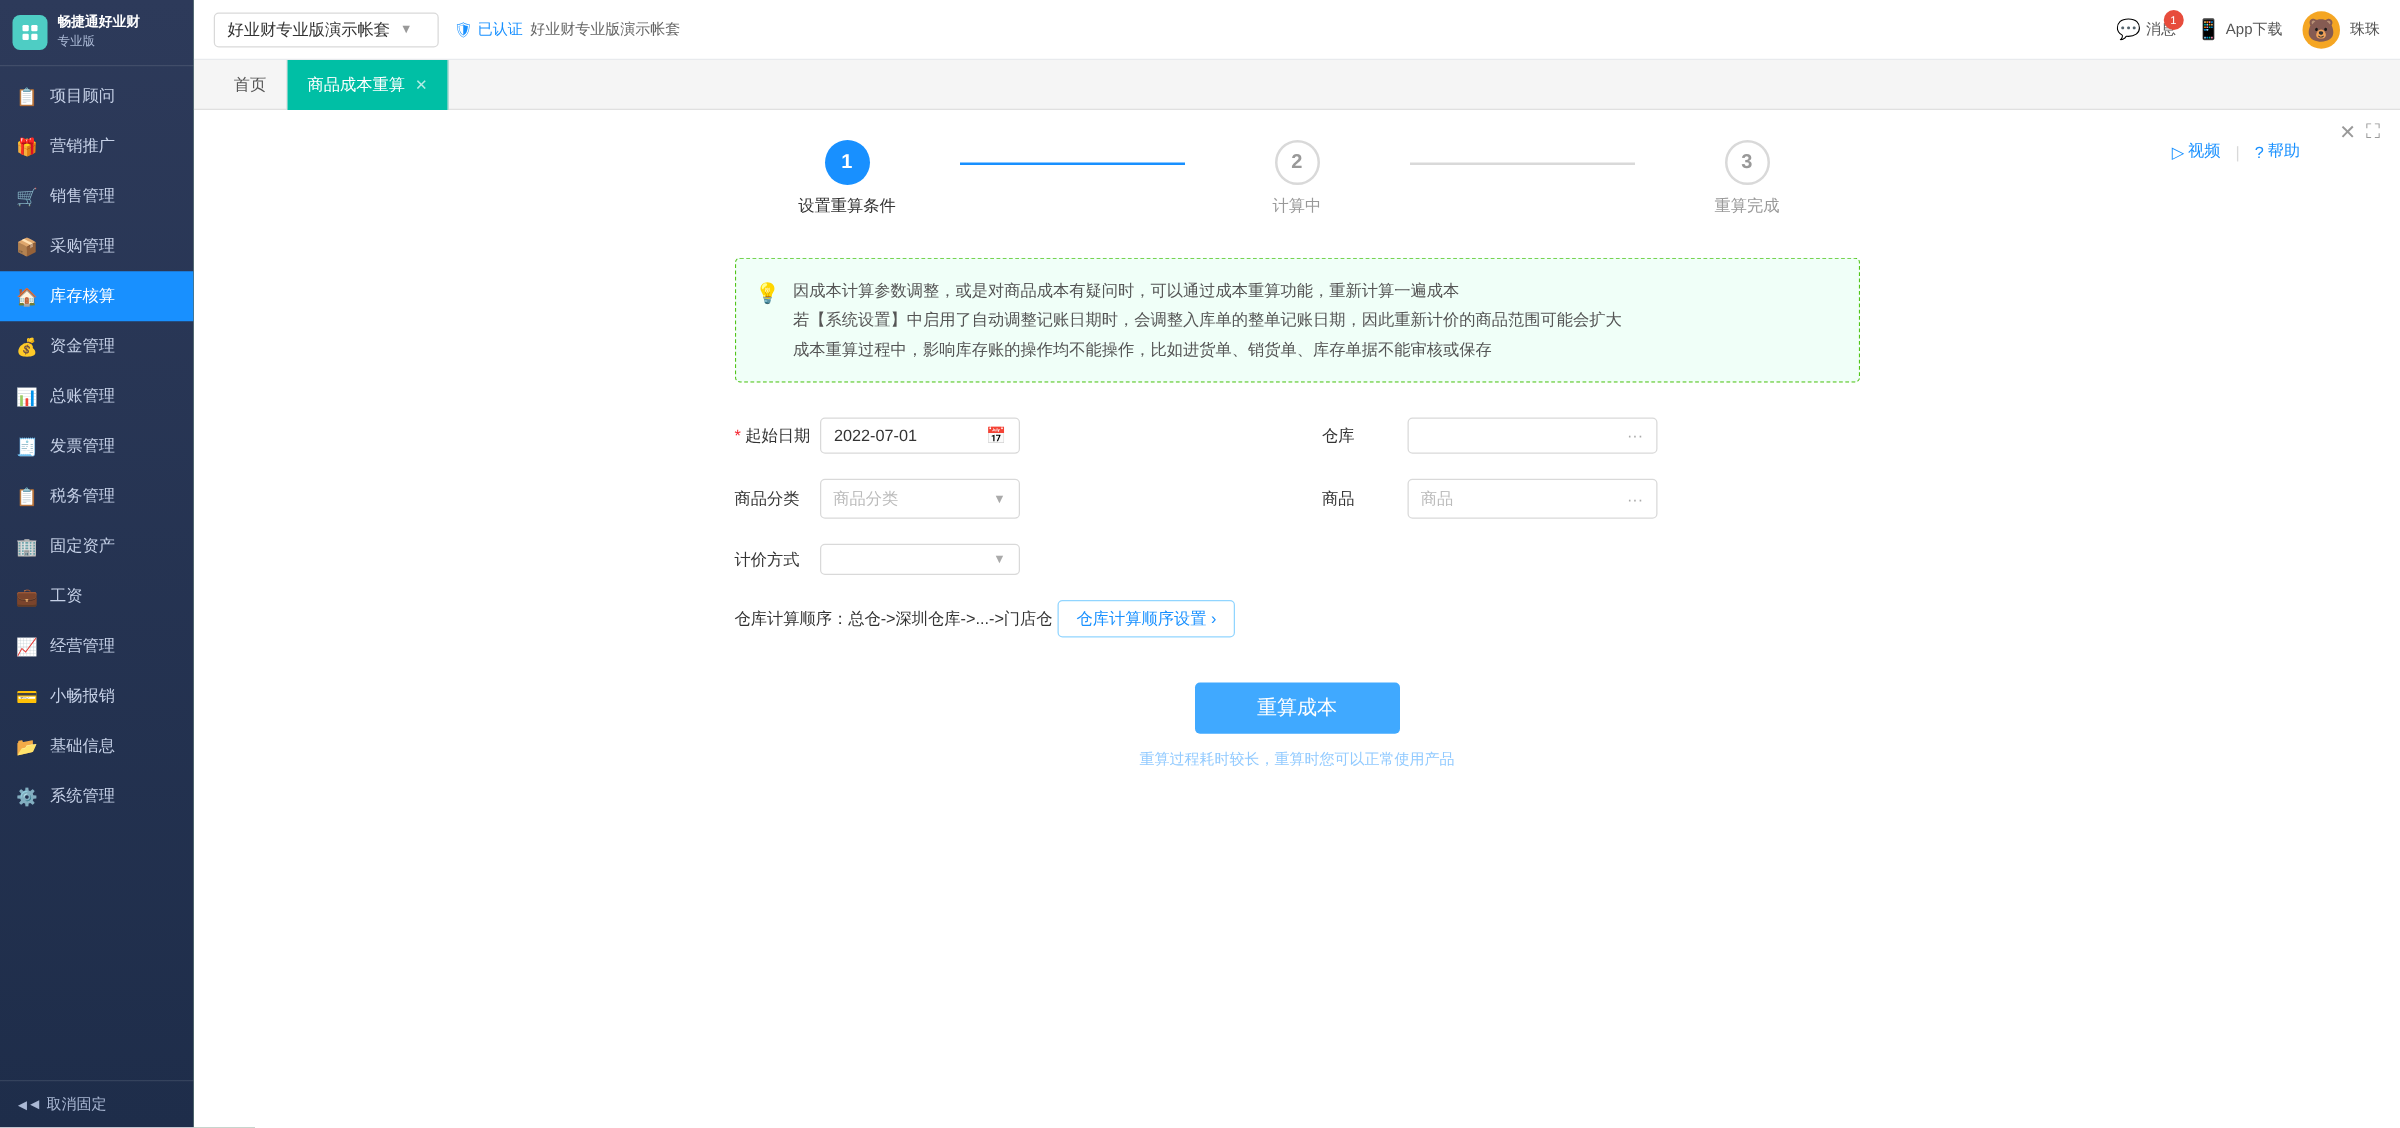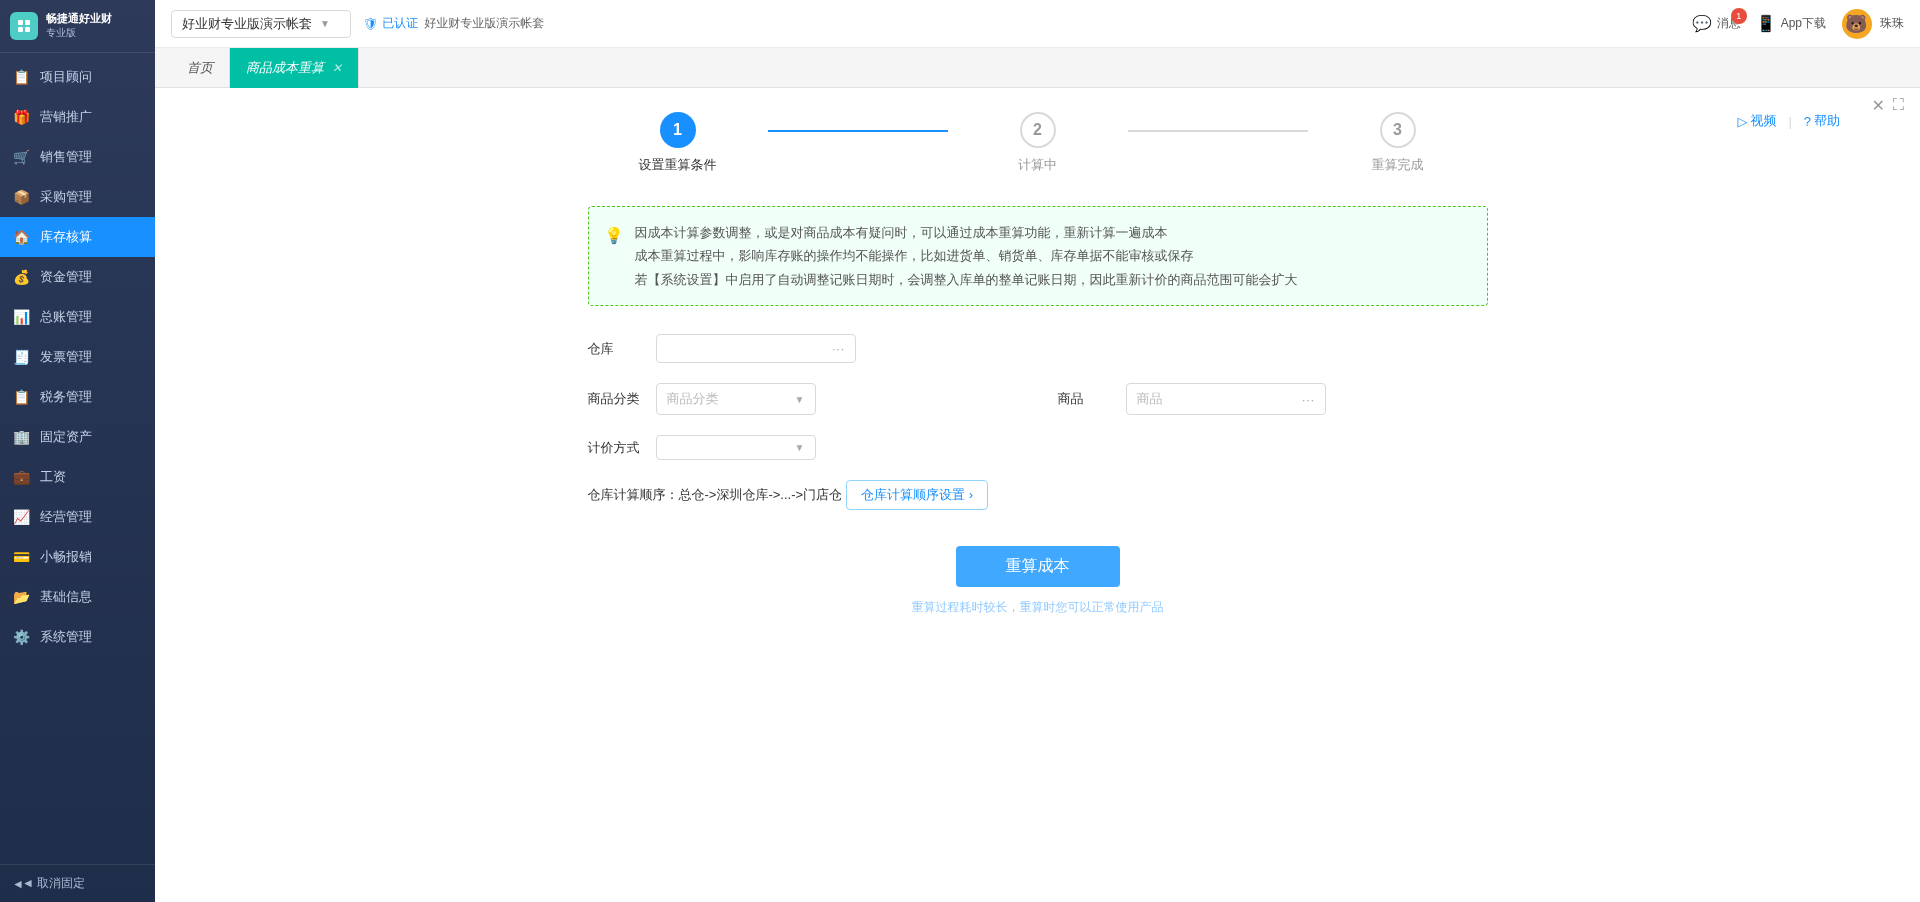--- a/index.html
+++ b/index.html
@@ -148,21 +148,20 @@
     }
     .tab-item {
       display: flex;
       align-items: center;
       padding: 0 16px;
       height: 40px;
       cursor: pointer;
       font-size: 13px;
       color: #555;
       border-right: 1px solid #e0e0e0;
-      font-style: italic;
     }
     .tab-item.active {
       background: #00bfa5;
       color: #fff;
     }
     .tab-close {
       margin-left: 8px;
       font-size: 12px;
       opacity: 0.7;
     }
@@ -532,28 +531,35 @@
         </div>
       </div>
     </div>
 
     <div class="form-container">
 
       <div class="notice-box">
         <span class="notice-icon">💡</span>
         <div>
           <div>因成本计算参数调整，或是对商品成本有疑问时，可以通过成本重算功能，重新计算一遍成本</div>
+          <div>若【系统设置】中启用了自动调整记账日期时，会调整入库单的整单记账日期，因此重新计价的商品范围可能会扩大</div>
           <div>成本重算过程中，影响库存账的操作均不能操作，比如进货单、销货单、库存单据不能审核或保存</div>
-          <div>若【系统设置】中启用了自动调整记账日期时，会调整入库单的整单记账日期，因此重新计价的商品范围可能会扩大</div>
         </div>
       </div>
 
       <div class="form-section">
 
         <div class="form-row">
+          <div class="form-field">
+            <span class="field-label required">起始日期</span>
+            <div class="field-input">
+              <span>2022-07-01</span>
+              <span class="cal-icon">📅</span>
+            </div>
+          </div>
           <div class="form-field">
             <span class="field-label">仓库</span>
             <div class="field-input" style="min-width:200px;">
               <span class="field-placeholder"></span>
               <span class="dots-icon">···</span>
             </div>
           </div>
         </div>
 
         <div class="form-row">

